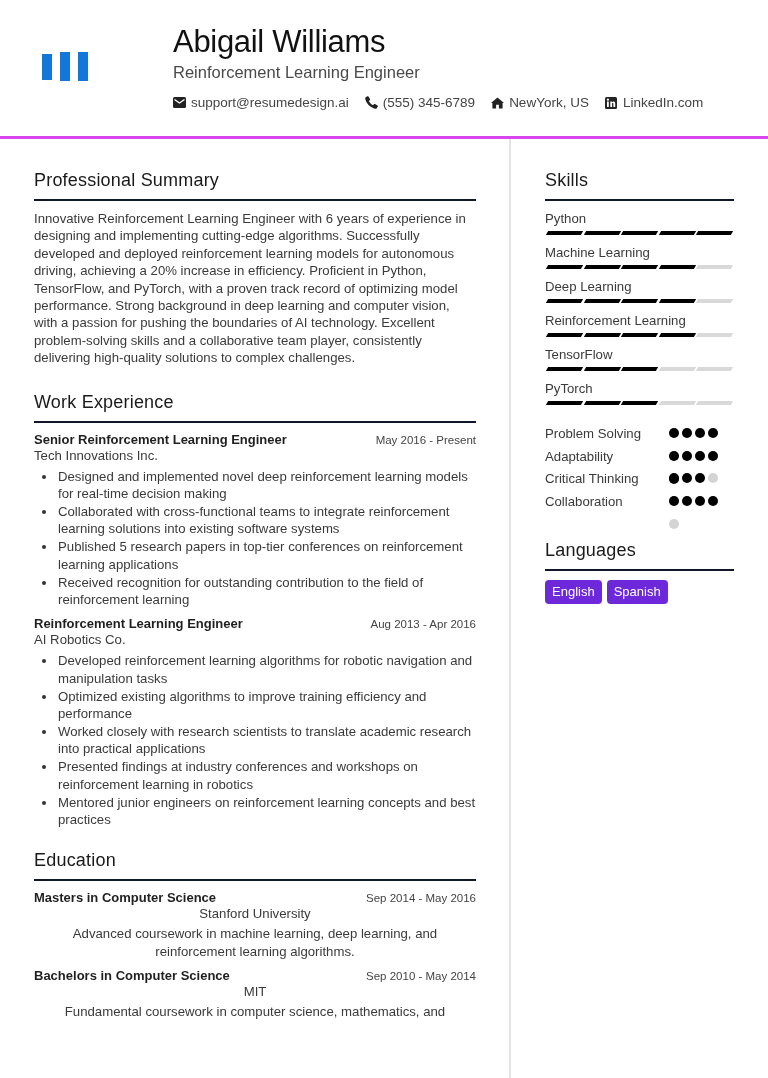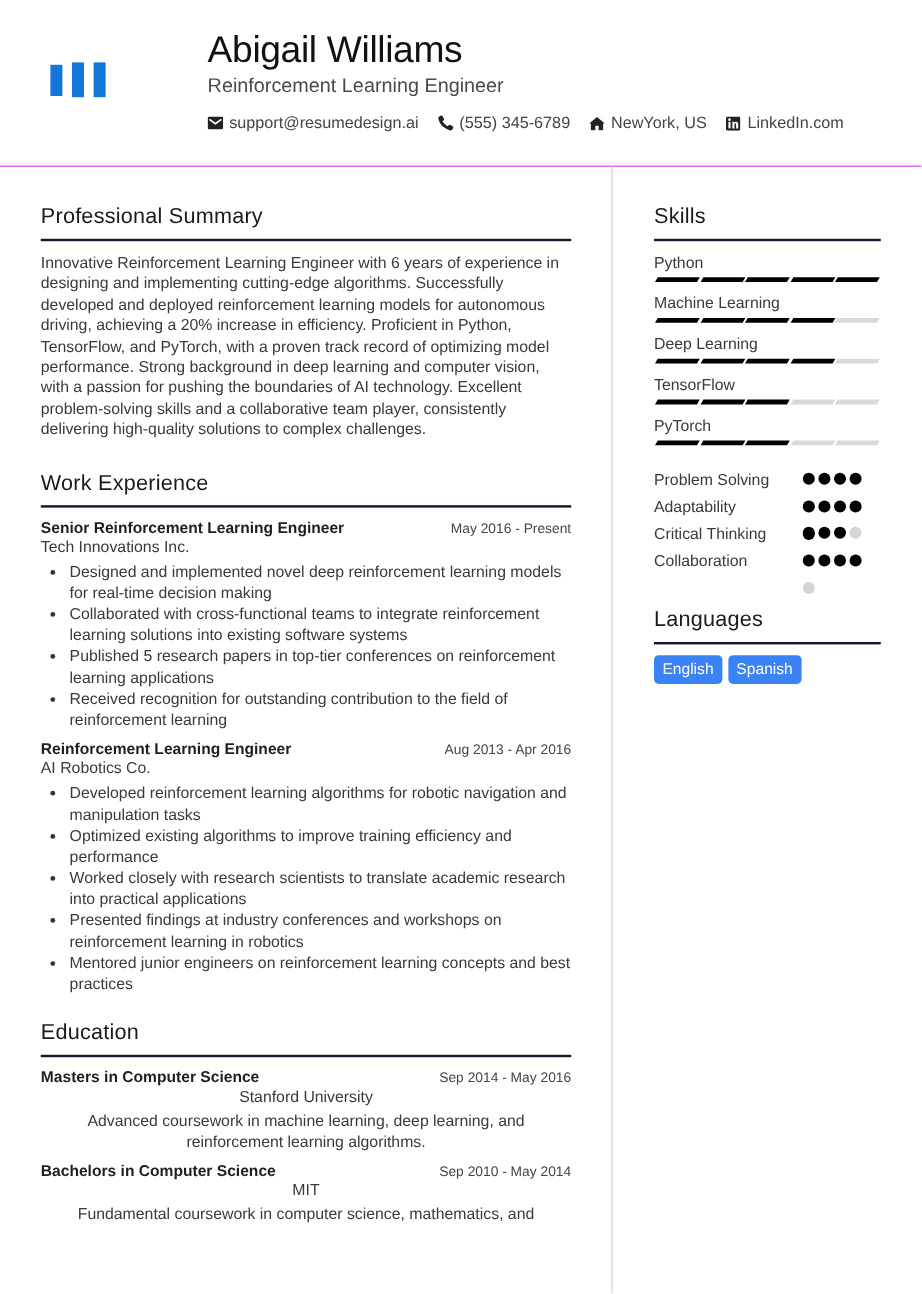--- a/index.html
+++ b/index.html
@@ -1,19 +1,19 @@
 <!DOCTYPE html>
 <html><head>
 <meta charset="utf-8">
 <style>
   * { box-sizing: border-box; margin: 0; padding: 0; }
   html, body { width: 768px; height: 1078px; overflow: hidden; background: #ffffff; }
   body { font-family: "Liberation Sans", "DejaVu Sans", sans-serif; color: #333; position: relative; }
 
-  .header { position: absolute; left: 0; top: 0; width: 768px; height: 139px; border-bottom: 1px solid #d946ef; background: #fff; text-align: right; }
+  .header { position: absolute; left: 0; top: 0; width: 768px; height: 139px; border-bottom: 3px solid #d946ef; background: #fff; text-align: right; }
   .logo { position: absolute; left: 42px; top: 52px; width: 46px; height: 29px; display: flex; justify-content: space-between; }
   .logo span { display: block; width: 10px; background: #1277d8; }
   .logo span:first-child { margin-top: 2px; height: 26px; }
   .logo span:nth-child(2), .logo span:nth-child(3) { height: 29px; }
 
   .name { position: absolute; left: 173px; top: 24px; font-size: 31px; font-weight: 500; color: #111; letter-spacing: -0.3px; }
   .title { position: absolute; left: 173px; top: 63px; font-size: 16.5px; color: #4a4a4a; }
   .contacts { position: absolute; left: 173px; top: 95px; display: flex; align-items: center; font-size: 13.5px; color: #444; }
   .contact { display: flex; align-items: center; margin-right: 16px; }
   .contact .ic { width: 13px; height: 13px; margin-right: 5px; display: inline-flex; align-items: center; justify-content: center; }
@@ -45,21 +45,21 @@
   .bar i { display: block; width: 35px; height: 4px; transform: skewX(-30deg); background: #d9d9d9; }
   .bar i.on { background: #000; }
 
   .soft-row { display: flex; align-items: flex-start; height: 22.7px; }
   .soft-name { width: 124px; font-size: 13.2px; color: #3a3a3a; line-height: 17px; }
   .dots { width: 54px; display: flex; flex-wrap: wrap; gap: 13px 3px; padding-top: 3px; }
   .dots i { display: block; width: 10px; height: 10px; border-radius: 50%; background: #d4d4d4; }
   .dots i.on { background: #000; }
 
   .langs { display: flex; gap: 5px; }
-  .lang { background: #3b82f6; color: #fff; font-size: 13px; padding: 4px 7px 5px; border-radius: 4px; }
+  .lang { background: #6d28d9; color: #fff; font-size: 13px; padding: 4px 7px 5px; border-radius: 4px; }
 </style>
 </head>
 <body>
 
 <div class="header">
   <div class="logo">
       <span></span>
       <span></span>
       <span></span>
     </div>
@@ -195,20 +195,30 @@
           <div class="skill-name">Deep Learning</div>
           <div class="bar">
             <i class="on"></i>
             <i class="on"></i>
             <i class="on"></i>
             <i class="on"></i>
             <i></i>
           </div>
         </div>
         <div class="skill">
+          <div class="skill-name">Reinforcement Learning</div>
+          <div class="bar">
+            <i class="on"></i>
+            <i class="on"></i>
+            <i class="on"></i>
+            <i class="on"></i>
+            <i></i>
+          </div>
+        </div>
+        <div class="skill">
           <div class="skill-name">TensorFlow</div>
           <div class="bar">
             <i class="on"></i>
             <i class="on"></i>
             <i class="on"></i>
             <i></i>
             <i></i>
           </div>
         </div>
         <div class="skill">

